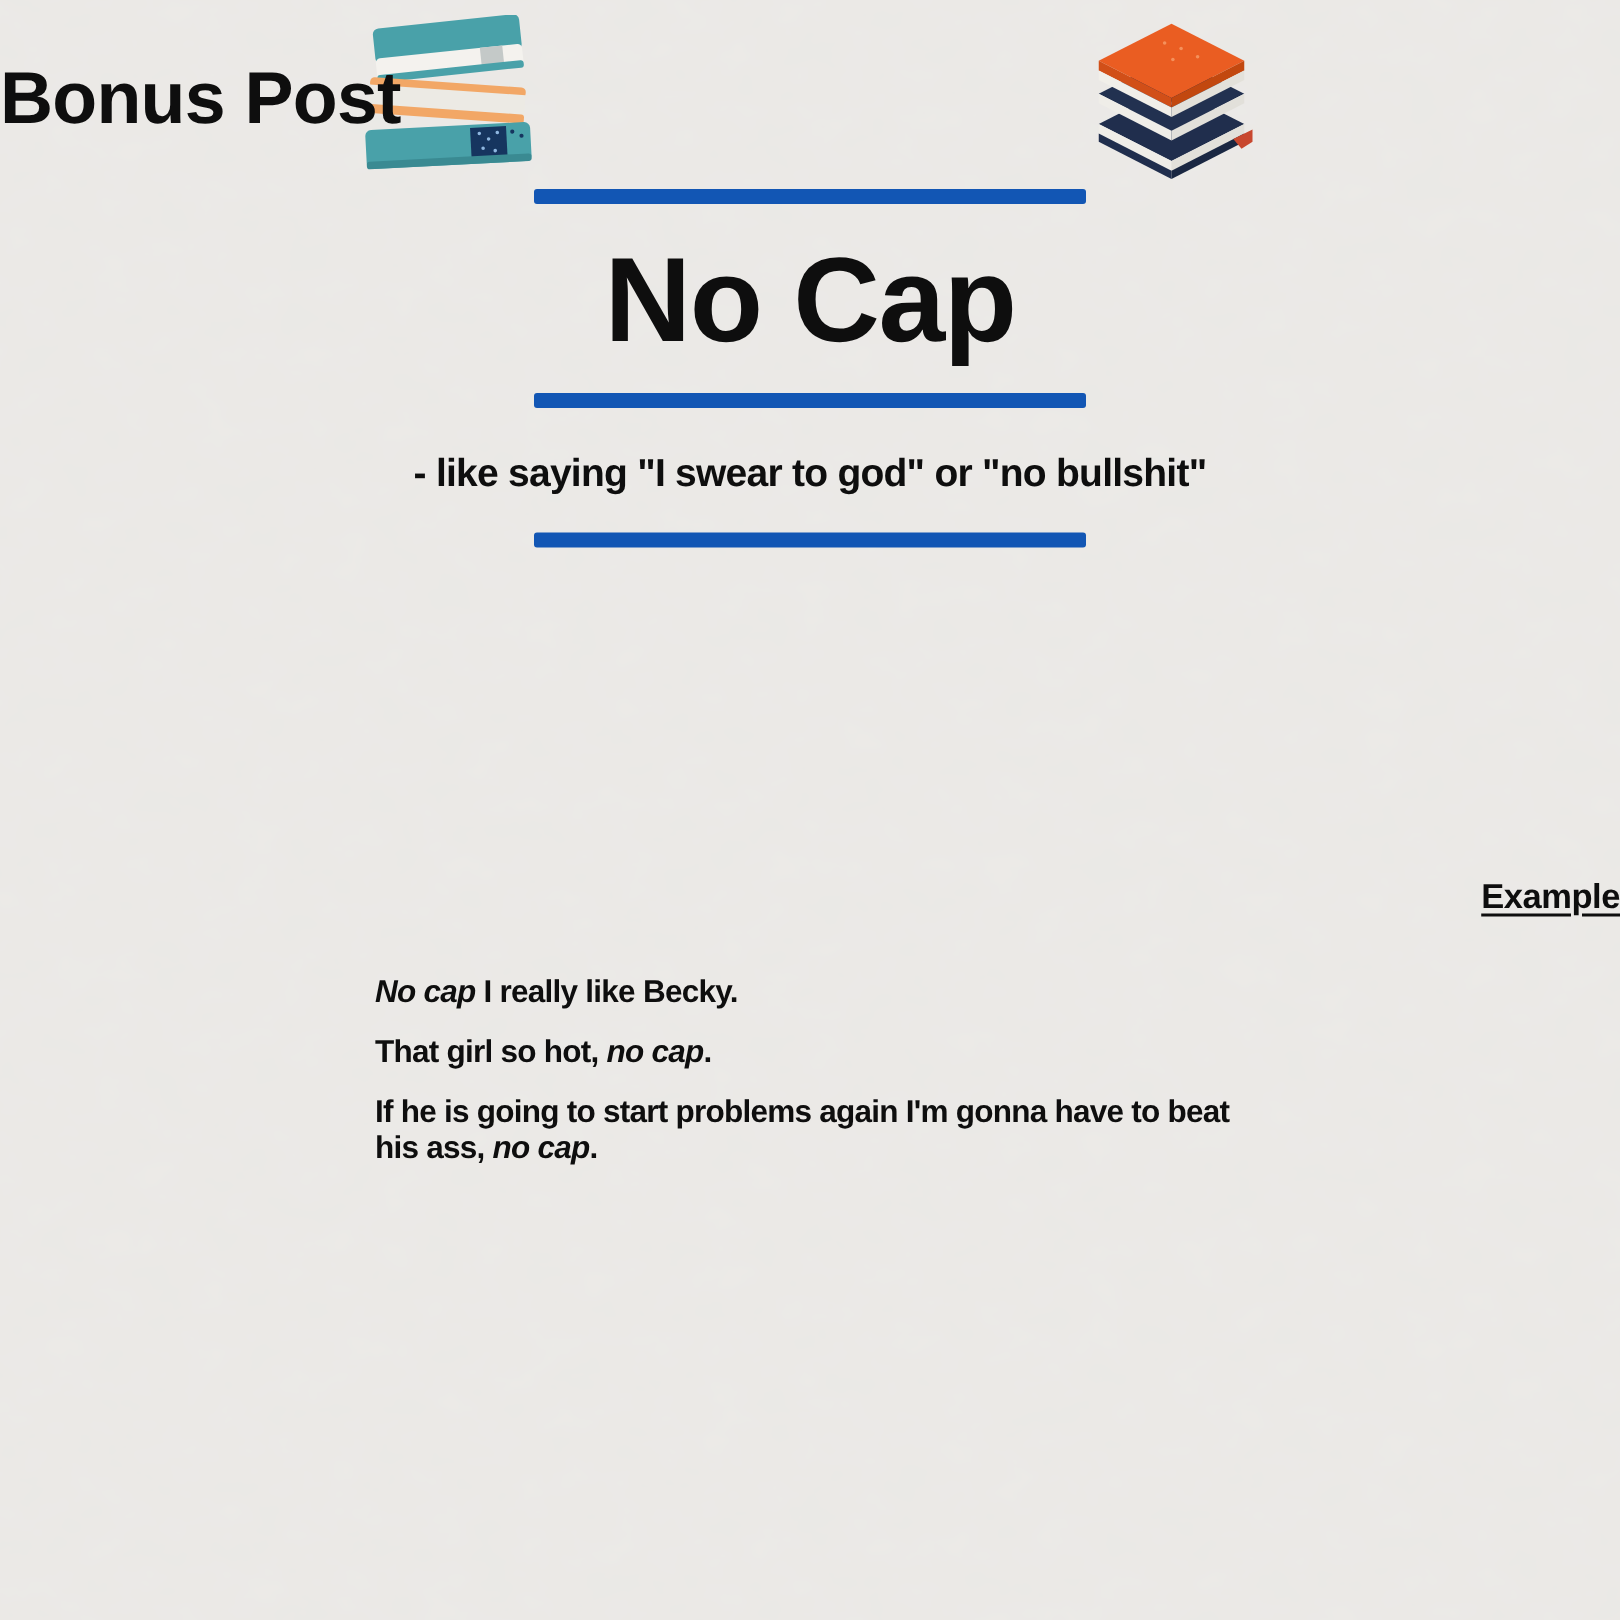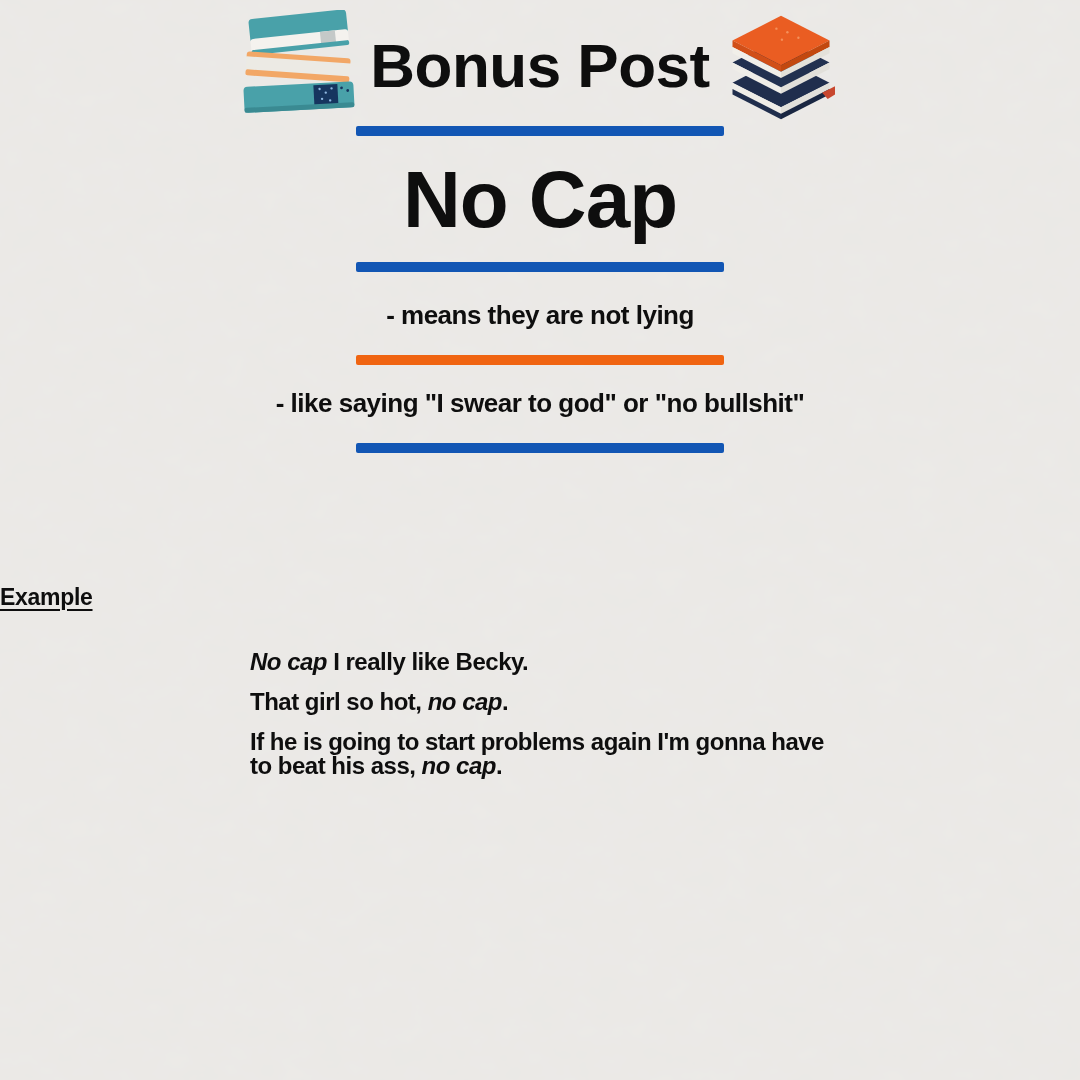--- a/index.html
+++ b/index.html
@@ -8,22 +8,22 @@
   *{margin:0;padding:0;box-sizing:border-box;}
   html,body{background:#cfcfcf;}
   .canvas{
     position:relative;width:1080px;height:1080px;margin:0 auto;
     background:var(--bg);overflow:hidden;
     font-family:"Liberation Sans","DejaVu Sans",sans-serif;
     color:var(--text);
   }
   .texture{position:absolute;inset:0;width:100%;height:100%;pointer-events:none;}
   .header-title{
-    position:absolute;top:36px;left:0;width:100%;text-align:center;
-    font-size:62px;font-weight:800;letter-spacing:-0.5px;line-height:60px;
+    position:absolute;top:36px;left:0;width:100%;
+    font-size:49px;font-weight:800;letter-spacing:-0.5px;line-height:60px;
   }
   .icon{position:absolute;}
   .icon-left{left:236px;top:10px;width:128px;height:110px;}
   .icon-right{left:716px;top:14px;width:130px;height:108px;}
   .divider{
     position:absolute;left:356px;width:368px;height:10px;border-radius:2px;
   }
   .divider.blue{background:var(--blue);}
   .divider.orange{background:var(--orange);}
   .d1{top:126px;} .d2{top:262px;}
@@ -33,27 +33,27 @@
   }
   .definitions{position:absolute;top:300px;left:0;width:100%;}
   .def-row{text-align:center;}
   .def-text{
     font-size:26px;font-weight:700;letter-spacing:-0.5px;line-height:30px;
   }
   .def-row .divider{
     position:static;display:block;margin:25px auto 23px auto;
   }
   .example-heading{
-    position:absolute;top:584px;left:0;width:100%;text-align:left;
+    position:absolute;top:584px;left:0;width:100%;text-align:right;
     font-size:23px;font-weight:800;letter-spacing:-0.3px;
     text-decoration:underline;text-decoration-thickness:2px;text-underline-offset:4px;
   }
   .sentences{position:absolute;top:650px;left:250px;width:600px;}
   .sentence{
-    font-size:24px;font-weight:700;letter-spacing:-0.5px;line-height:24px;
+    font-size:21px;font-weight:700;letter-spacing:-0.5px;line-height:24px;
     margin:0 0 16px 0;
   }
   .sentence .it{font-style:italic;}
 </style>
 </head>
 <body>
 
 <div class="canvas">
 
   <svg class="texture" xmlns="http://www.w3.org/2000/svg">
@@ -124,24 +124,20 @@
     <circle cx="84" cy="26" r="1.3" fill="#f4915c"></circle>
       <circle cx="66" cy="28" r="1.3" fill="#f4915c"></circle>
   </svg>
 
   <div class="divider blue d1"></div>
   <div class="term-title">No Cap</div>
   <div class="divider blue d2"></div>
 
   <div class="definitions">
       <div class="def-row">
-        <div class="def-text">- means they are not lying</div>
-        <div class="divider orange"></div>
-      </div>
-      <div class="def-row">
         <div class="def-text">- like saying "I swear to god" or "no bullshit"</div>
         <div class="divider blue"></div>
       </div>
     </div>
 
   <div class="example-heading">Example</div>
   <div class="sentences">
       <p class="sentence"><span class="it">No cap</span><span> I really like Becky.</span></p>
       <p class="sentence"><span>That girl so hot, </span><span class="it">no cap</span><span>.</span></p>
       <p class="sentence"><span>If he is going to start problems again I'm gonna have to beat his ass, </span><span class="it">no cap</span><span>.</span></p>

